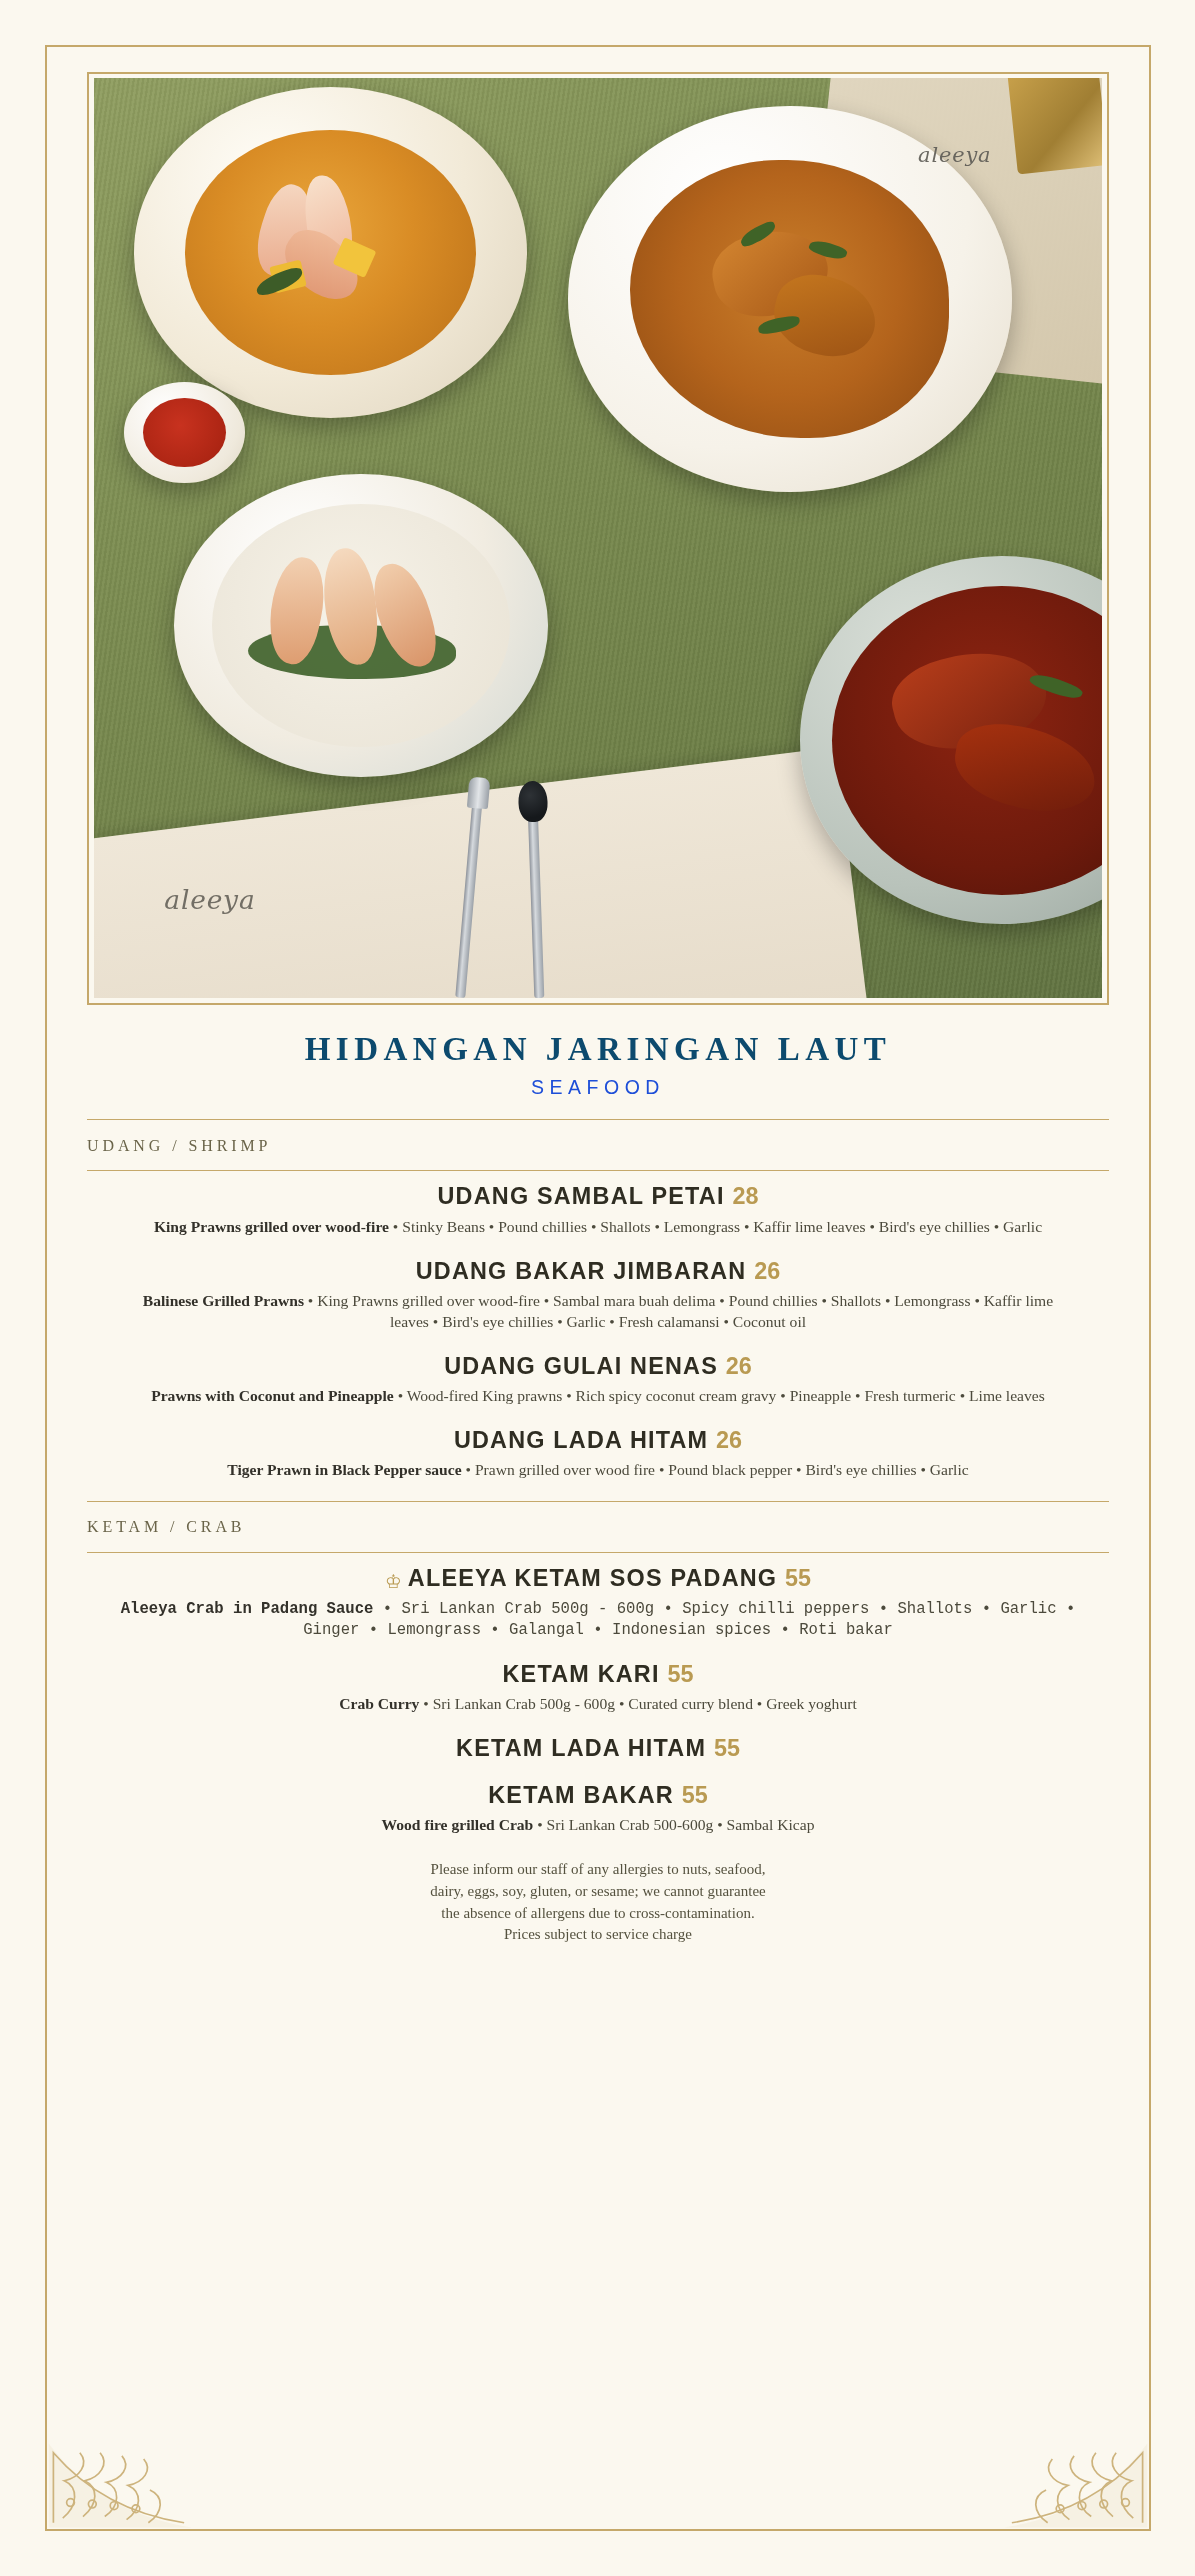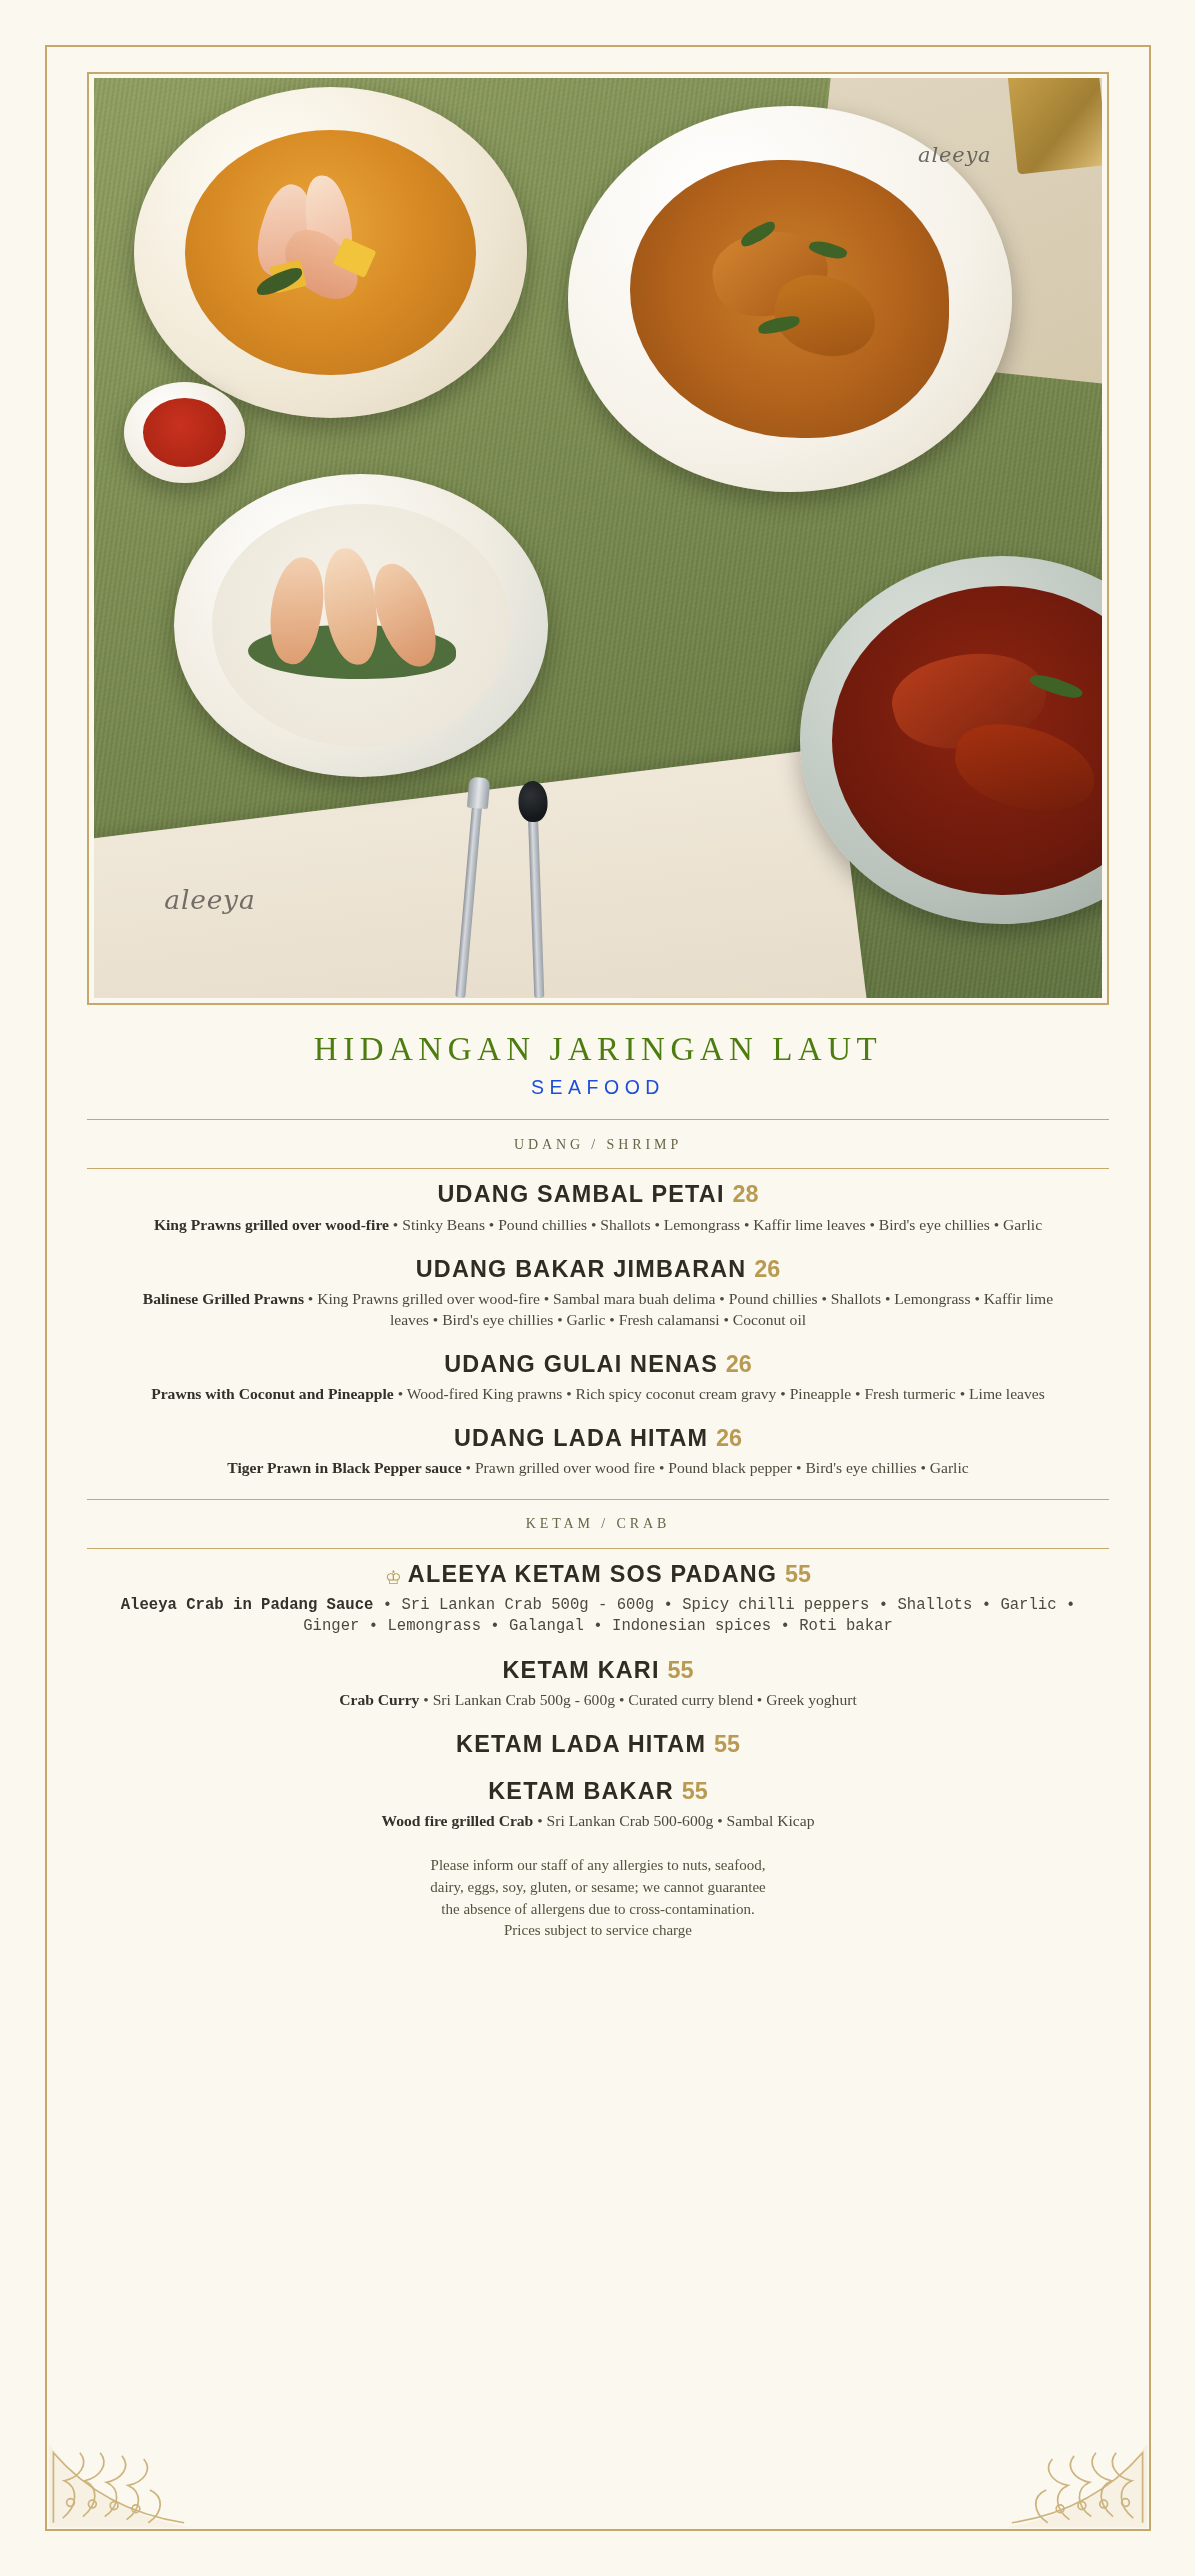--- a/index.html
+++ b/index.html
@@ -206,42 +206,42 @@
 
   
   .title-block {
     text-align: center;
     margin-top: 26.5px;
   }
   .main-title {
     font-family: "Liberation Serif", serif;
     font-size: 33px;
     letter-spacing: 5.5px;
-    color: #4d7c0f;
-    font-weight: 400;
+    color: #0c4a6e;
+    font-weight: 700;
   }
   .sub-title {
     font-family: "Liberation Sans", sans-serif;
     font-size: 19.5px;
     letter-spacing: 5.5px;
     color: #1d4ed8;
     margin-top: 7.8px;
     font-weight: 300;
   }
 
   .rule {
     height: 0.8px;
     background: #c5a86a;
     margin: 20px 0 0 0;
   }
 
   .section-head {
-    text-align: center;
+    text-align: left;
     font-family: "Liberation Serif", serif;
-    font-size: 14px;
+    font-size: 16px;
     letter-spacing: 3.9px;
     color: #6a6449;
     padding: 17px 0 15.6px 0;
   }
 
   
   .items { padding-top: 12.5px; }
   .item { text-align: center; margin-bottom: 20px; }
   .item-head {
     font-family: "Liberation Sans", sans-serif;

